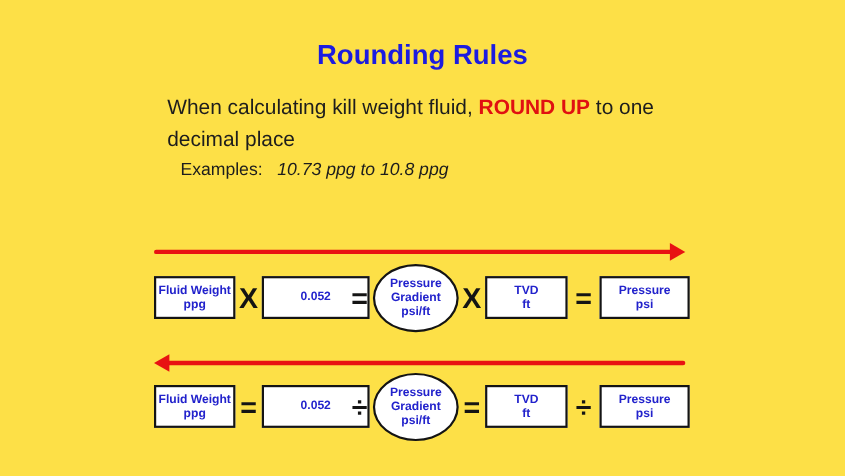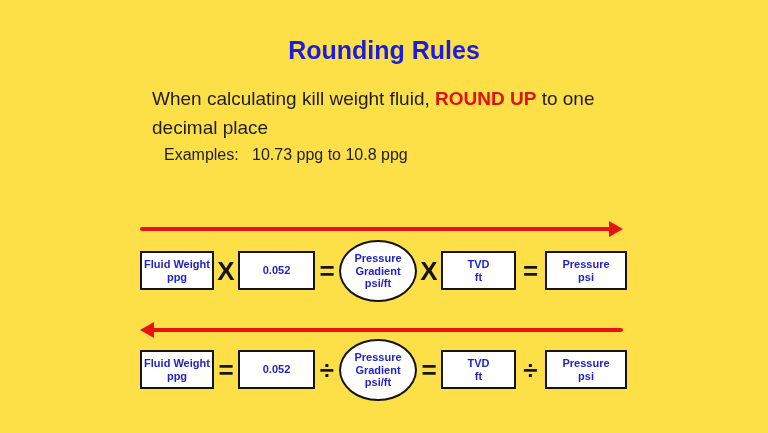--- a/index.html
+++ b/index.html
@@ -22,21 +22,21 @@
     font-size:19px; line-height:29px; color:#1d1d1d;
   }
   .body-text .emph { font-weight:bold; color:#e01111; }
 
   .examples {
     position:absolute; left:164px; top:146px; width:520px; height:20px;
     font-size:16px; color:#1d1d1d;
   }
   .examples span { position:absolute; top:0; white-space:nowrap; }
   .ex-label { left:0; }
-  .ex-1 { left:88px; }
+  .ex-1 { left:88px;font-style:italic; }
   .ex-2 { left:273px; }
 
   
   .arrow { position:absolute; left:140px; width:483px; height:16px; }
   .arrow-top { top:221px; }
   .arrow-bottom { top:322px; }
   .arrow .shaft { position:absolute; top:6px; height:4px; background:#e81212; border-radius:2px; }
   .arrow-right .shaft { left:0; right:11px; }
   .arrow-left  .shaft { left:11px; right:0; }
   .arrow .head { position:absolute; top:0; width:0; height:0;
@@ -58,21 +58,21 @@
   .rect { top:11px; height:39px; }
   .ellipse { top:0; height:62px; border-radius:50%; line-height:12.5px; }
 
   .op {
     position:absolute; top:0; height:62px; line-height:62px;
     text-align:center; font-weight:bold; font-size:26px; color:#141414;
   }
 
   .pos-n0 { left:0;     width:74px;align-items:center; }
   .pos-o0 { left:74px;  width:24px; }
-  .pos-n1 { left:98px;  width:77px; }
+  .pos-n1 { left:98px;  width:98px; }
   .pos-o1 { left:175px; width:24px; }
   .pos-n2 { left:199px; width:78px; }
   .pos-o2 { left:277px; width:24px; }
   .pos-n3 { left:301px; width:75px;justify-content:center; }
   .pos-o3 { left:376px; width:29px; }
   .pos-n4 { left:405px; width:82px; }
 </style>
 </head>
 <body>
 

